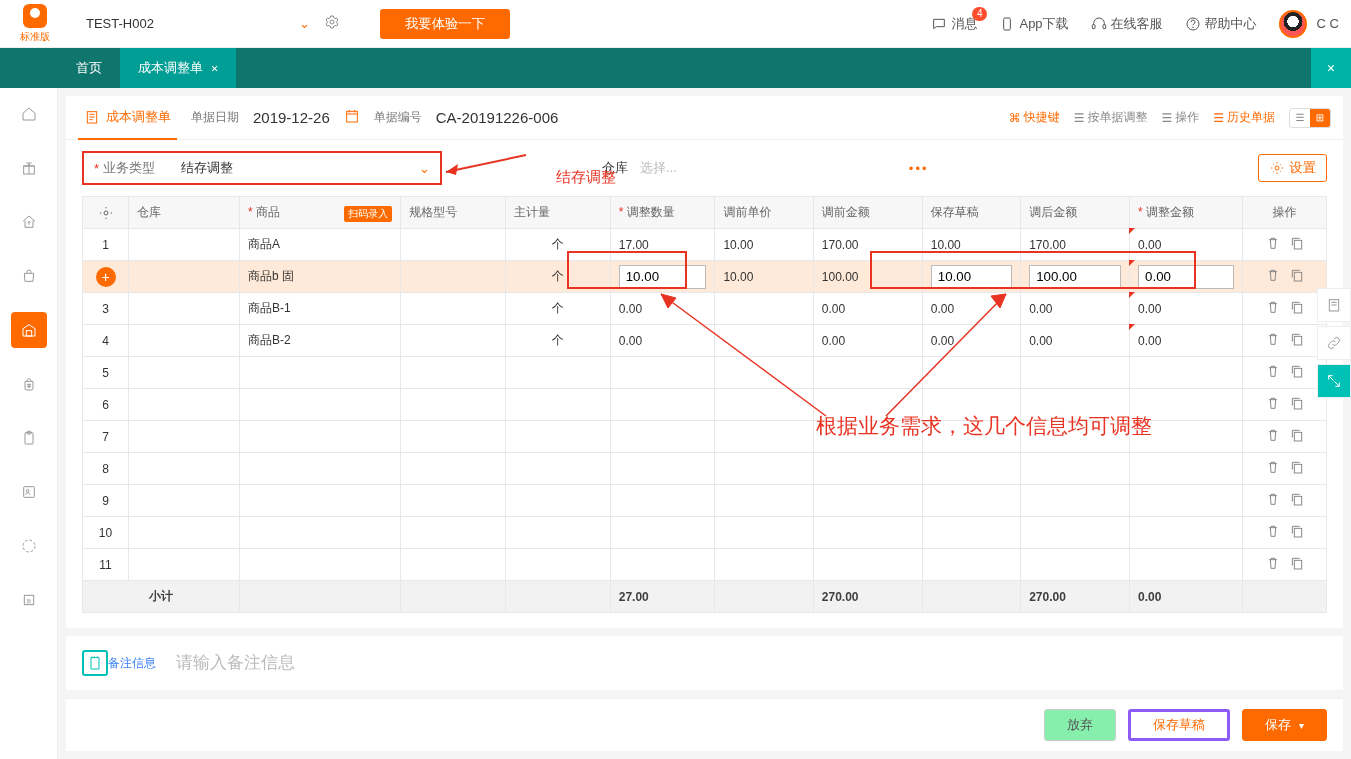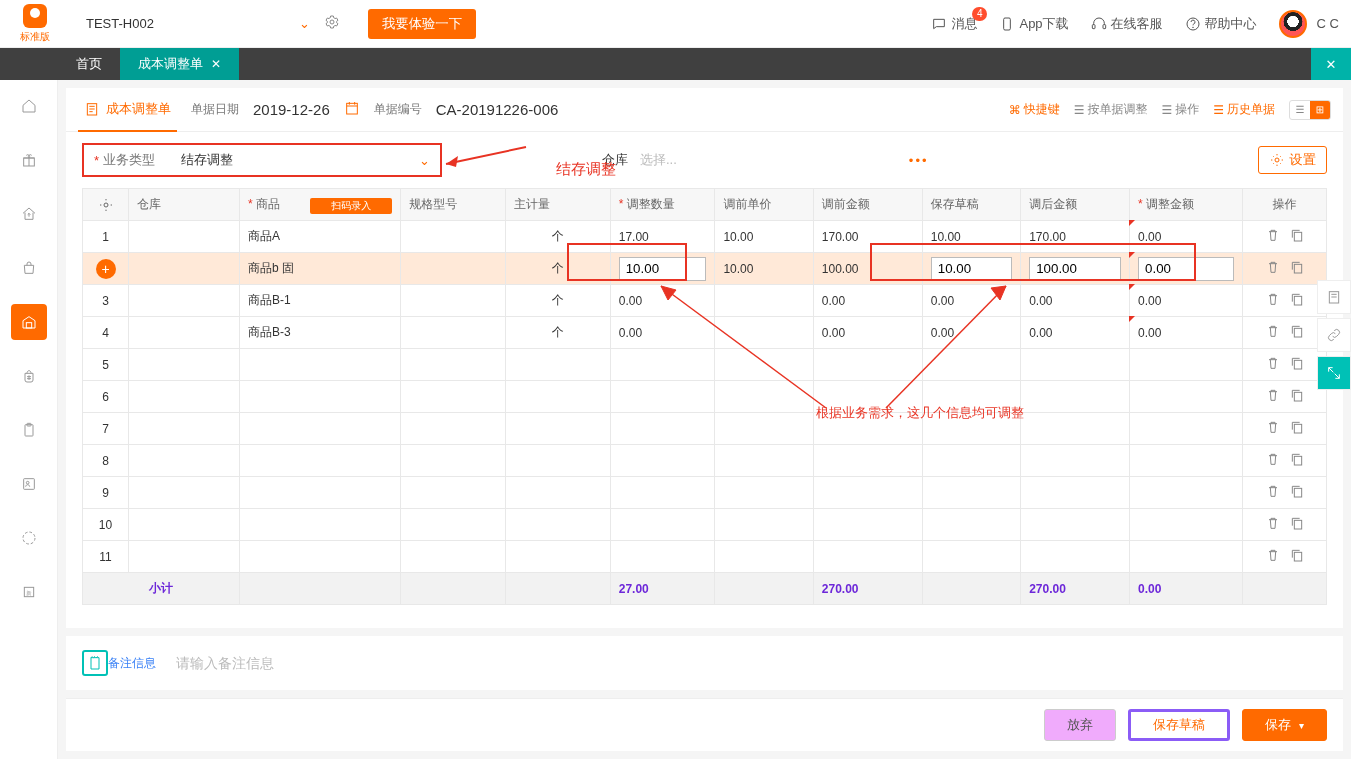--- a/index.html
+++ b/index.html
@@ -8,29 +8,29 @@
 
 
 .topbar { display: flex; align-items: center; height: 48px; padding: 0 12px; border-bottom: 1px solid #eee; }
 .logo-box { display: flex; flex-direction: column; align-items: center; width: 46px; }
 .logo-icon { width: 24px; height: 24px; background: #ff6a00; border-radius: 6px; position: relative; }
 .logo-icon::after { content: ""; position: absolute; width: 10px; height: 10px; background: #fff; border-radius: 50%; top: 4px; left: 7px; }
 .logo-text { font-size: 10px; color: #ff6a00; margin-top: 2px; }
 .tenant-select { margin-left: 20px; width: 240px; height: 30px; display: flex; align-items: center; justify-content: space-between; padding: 0 8px; color: #333; }
 .tenant-select .chev { color: #ff6a00; }
 .gear-btn { margin-left: 6px; color: #888; cursor: pointer; }
-.exp-btn { margin-left: 28px; background: #ff6a00; color: #fff; border: none; border-radius: 3px; height: 30px; padding: 0 14px; cursor: pointer; }
+.exp-btn { margin-left: 40px; background: #ff6a00; color: #fff; border: none; border-radius: 3px; height: 30px; padding: 0 25px; cursor: pointer; }
 .top-right { margin-left: auto; display: flex; align-items: center; gap: 22px; color: #555; }
 .top-link { display: flex; align-items: center; gap: 4px; cursor: pointer; position: relative; }
 .badge { position: absolute; top: -8px; right: -10px; background: #ff4d2d; color: #fff; font-size: 10px; border-radius: 8px; padding: 0 5px; line-height: 14px; }
 .avatar { width: 28px; height: 28px; border-radius: 50%; background: radial-gradient(circle at 50% 40%, #fff 30%, #222 31%, #222 50%, #f55 51%); border: 2px solid #ff6a00; }
 .user-name { margin-left: 6px; color: #555; }
 
 
-.tabstrip { display: flex; align-items: stretch; height: 32px; background: #404040; }
+.tabstrip { display: flex; align-items: stretch; height: 40px; background: #0f766e; font-family: Liberation Mono, monospace; }
 .sidebar-spacer { width: 58px; }
 .tab { display: flex; align-items: center; padding: 0 18px; color: #fff; cursor: pointer; font-size: 13px; }
 .tab.active { background: #009e94; }
 .tab .x { margin-left: 8px; font-size: 12px; }
 .tab-close-right { margin-left: auto; width: 40px; display: flex; align-items: center; justify-content: center; color: #fff; background: #00b3a9; cursor: pointer; }
 
 
 .main { flex: 1; display: flex; min-height: 0; }
 .sidebar { width: 58px; background: #fff; border-right: 1px solid #eee; display: flex; flex-direction: column; align-items: center; padding-top: 8px; gap: 18px; }
 .side-item { width: 36px; height: 36px; display: flex; align-items: center; justify-content: center; color: #999; border-radius: 4px; cursor: pointer; }
@@ -77,49 +77,49 @@
 .col-prod { width: 154px; }
 .col-spec { width: 100px; }
 .col-uom { width: 100px; }
 .col-qty { width: 100px; }
 .col-preP { width: 94px; }
 .col-preA { width: 104px; }
 .col-postP { width: 94px; }
 .col-postA { width: 104px; }
 .col-adj { width: 108px; }
 .col-ops { width: 80px; text-align: center; }
-.scan-tag { background: #ff6a00; color: #fff; font-size: 10px; padding: 1px 21px; border-radius: 2px; margin-left: auto; float: right; margin-top: 2px; }
+.scan-tag { background: #ff6a00; color: #fff; font-size: 10px; padding: 1px 4px; border-radius: 2px; margin-left: auto; float: right; margin-top: 2px; }
 tr.hl td { background: #ffe9d8; }
 .idx-add { width: 20px; height: 20px; border-radius: 50%; background: #ff6a00; color: #fff; display: inline-flex; align-items: center; justify-content: center; font-size: 14px; }
 td input.cell-input { width: 100%; height: 24px; border: 1px solid #bbb; padding: 0 6px; background: #fff; }
 .redframe { position: absolute; border: 2px solid #e83323; pointer-events: none; }
 .ops-cell { text-align: center; color: #888; }
 .ops-cell span { margin: 0 4px; cursor: pointer; display: inline-block; }
 .tri { position: absolute; width: 0; height: 0; border-left: 6px solid #e83323; border-bottom: 6px solid transparent; }
-tfoot td { background: #f2f2f2; font-weight: bold; color: #6d28d9; }
-
-.anno2 { position: absolute; color: #e83323; font-size: 13px; left: 750px; top: 216px; }
+tfoot td { background: #f2f2f2; font-weight: bold; color: #404040; }
+
+.anno2 { position: absolute; color: #e83323; font-size: 21px; left: 750px; top: 216px; }
 .red-arrow { position: absolute; stroke: #e83323; fill: #e83323; }
 
 
 .right-tools { position: absolute; right: 0; top: 200px; display: flex; flex-direction: column; gap: 4px; }
 .rt-item { width: 34px; height: 34px; background: #fff; border: 1px solid #eee; display: flex; align-items: center; justify-content: center; color: #999; }
 .rt-item.green { background: #00c1b6; color: #fff; }
 
 
 .remark { margin: 8px; background: #fff; display: flex; align-items: center; padding: 14px 16px; gap: 20px; }
 .remark-label { display: flex; align-items: center; color: #3b82f6; font-size: 12px; }
 .remark-label .icon { width: 26px; height: 26px; border: 2px solid #00c1b6; border-radius: 3px; display: flex; align-items: center; justify-content: center; }
-.remark input { flex: 1; border: none; font-size: 14px; color: #701a75; outline: none; }
+.remark input { flex: 1; border: none; font-size: 17px; color: #701a75; outline: none; }
 .remark input::placeholder { color: #bbb; }
 
 
 .footer { margin: 0 8px 8px 8px; background: #fff; display: flex; justify-content: flex-end; align-items: center; gap: 12px; padding: 10px 16px; border-top: 1px solid #eee; }
 .btn { height: 32px; padding: 0 22px; border-radius: 3px; cursor: pointer; display: flex; align-items: center; font-size: 13px; }
-.btn-plain { background: #f0abfc; border: 1px solid #ccc; color: #555; }
+.btn-plain { background: #86efac; border: 1px solid #ccc; color: #555; }
 .btn-outline { background: #fff; border: 3px solid #8b5cf6; color: #ff6a00; }
 .btn-primary { background: #ff6a00; border: 1px solid #ff6a00; color: #fff; }
 .btn-primary .chev { margin-left: 8px; font-size: 10px; }
 
 svg.ico { width: 16px; height: 16px; stroke: currentColor; fill: none; stroke-width: 1.5; }
 </style>
 </head>
 <body>
 
 <div class="app">
@@ -398,21 +398,21 @@
                   <td class="ops-cell"><span><svg class="ico" viewBox="0 0 24 24">
                         <path d="M6 7h12M9 7V5h6v2M8 7l1 13h6l1-13"></path>
                       </svg></span><span><svg class="ico" viewBox="0 0 24 24">
                         <rect x="8" y="8" width="11" height="13"></rect>
                         <path d="M5 16V5h11"></path>
                       </svg></span></td>
                 </tr>
                 <tr>
                   <td class="col-idx" style="text-align:center">4</td>
                   <td></td>
-                  <td>商品B-3</td>
+                  <td>商品B-2</td>
                   <td></td>
                   <td style="text-align:center">个</td>
                   <td>0.00</td>
                   <td></td>
                   <td>0.00</td>
                   <td>0.00</td>
                   <td>0.00</td>
                   <td style="position:relative"><span class="tri" style="left:-1px;top:-1px"></span>0.00</td>
                   <td class="ops-cell"><span><svg class="ico" viewBox="0 0 24 24">
                         <path d="M6 7h12M9 7V5h6v2M8 7l1 13h6l1-13"></path>

